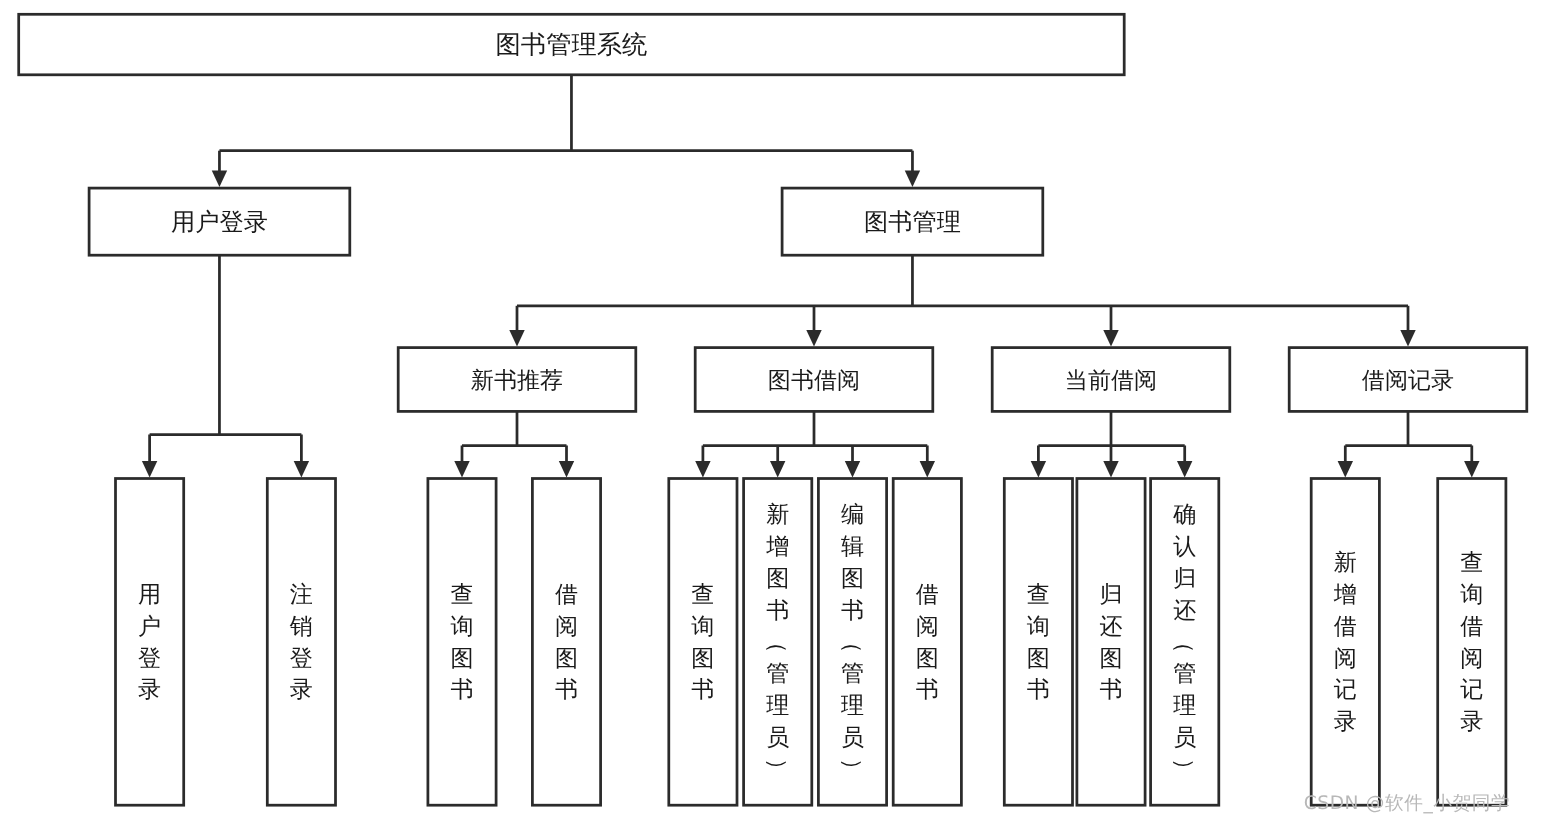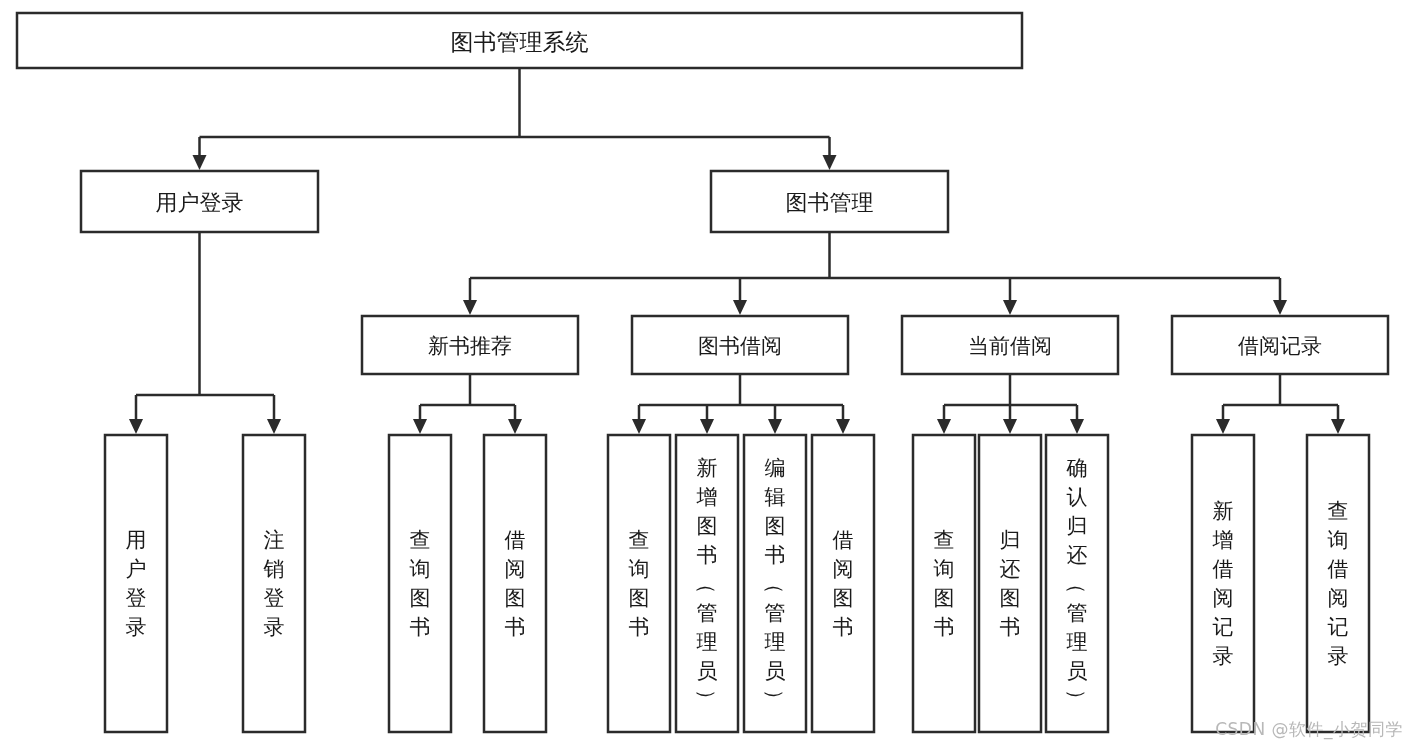--- a/index.html
+++ b/index.html
@@ -44,21 +44,21 @@
     stroke: #2b2b2b;
     stroke-width: 2.5;
     fill: none;
   }
   .arrowhead {
     fill: #2b2b2b;
     stroke: none;
   }
   .watermark {
     position: absolute;
-    right: 2px;
+    right: 32px;
     bottom: 6px;
     font-family: "DejaVu Sans", "Liberation Sans", sans-serif;
     font-size: 17px;
     color: #b8b8b8;
     white-space: nowrap;
     letter-spacing: 0.5px;
   }
 </style>
 </head>
 <body>

